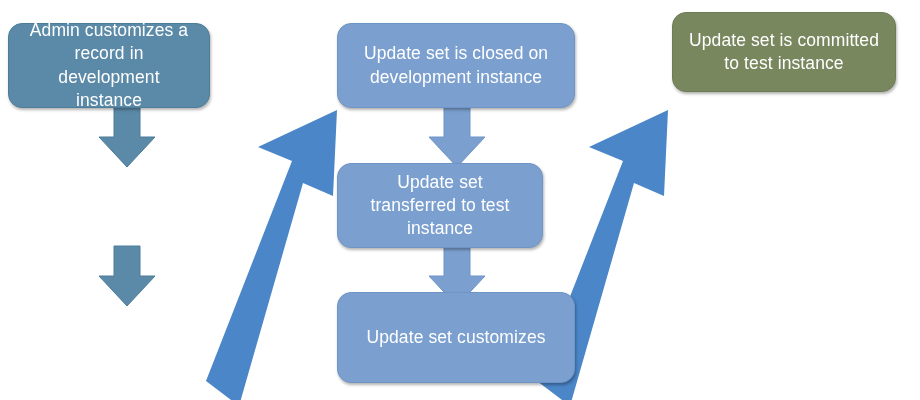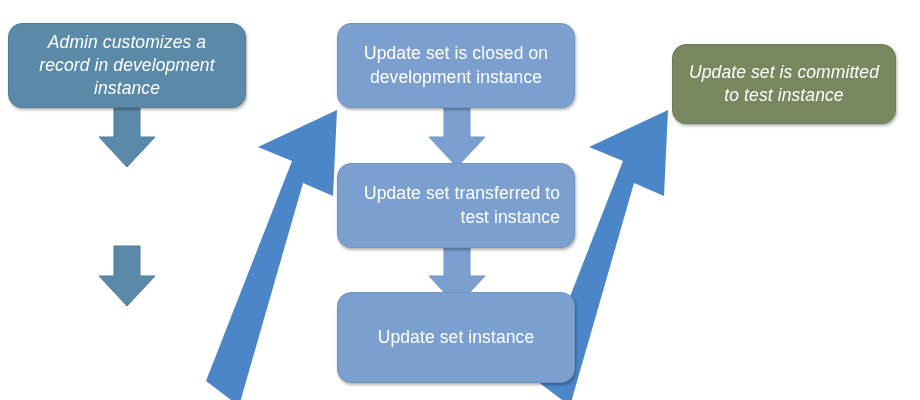--- a/index.html
+++ b/index.html
@@ -88,35 +88,35 @@
 
     <g>
       <polygon points="444,107 470,107 470,137 485,137 457,167 429,137 444,137" fill="#7ba0d0" stroke="#6f95c6" stroke-width="1"></polygon>
     </g>
 
     <g>
       <polygon points="444,246 470,246 470,276 485,276 457,306 429,276 444,276" fill="#7ba0d0" stroke="#6f95c6" stroke-width="1"></polygon>
     </g>
   </svg>
 
-  <div class="node dev" style="left:8px; top:23px; width:238px; height:85px;font-style:italic;">
+  <div class="node dev" style="left:8px; top:23px; width:202px; height:85px;">
     <span class="label">Admin customizes a record in development instance</span>
   </div>
 
 
 
   <div class="node mid" style="left:337px; top:23px; width:238px; height:85px;">
     <span class="label">Update set is closed on development instance</span>
   </div>
 
-  <div class="node mid" style="left:337px; top:163px; width:238px; height:85px;text-align:right;">
+  <div class="node mid" style="left:337px; top:163px; width:206px; height:85px;">
     <span class="label">Update set transferred to test instance</span>
   </div>
 
   <div class="node mid" style="left:337px; top:292px; width:238px; height:91px;">
-    <span class="label">Update set instance</span>
+    <span class="label">Update set customizes</span>
   </div>
 
-  <div class="node green" style="left:672px; top:44px; width:224px; height:80px;font-style:italic;">
+  <div class="node green" style="left:672px; top:12px; width:224px; height:80px;">
     <span class="label">Update set is committed to test instance</span>
   </div>
 
 </div>
 
 </body></html>

